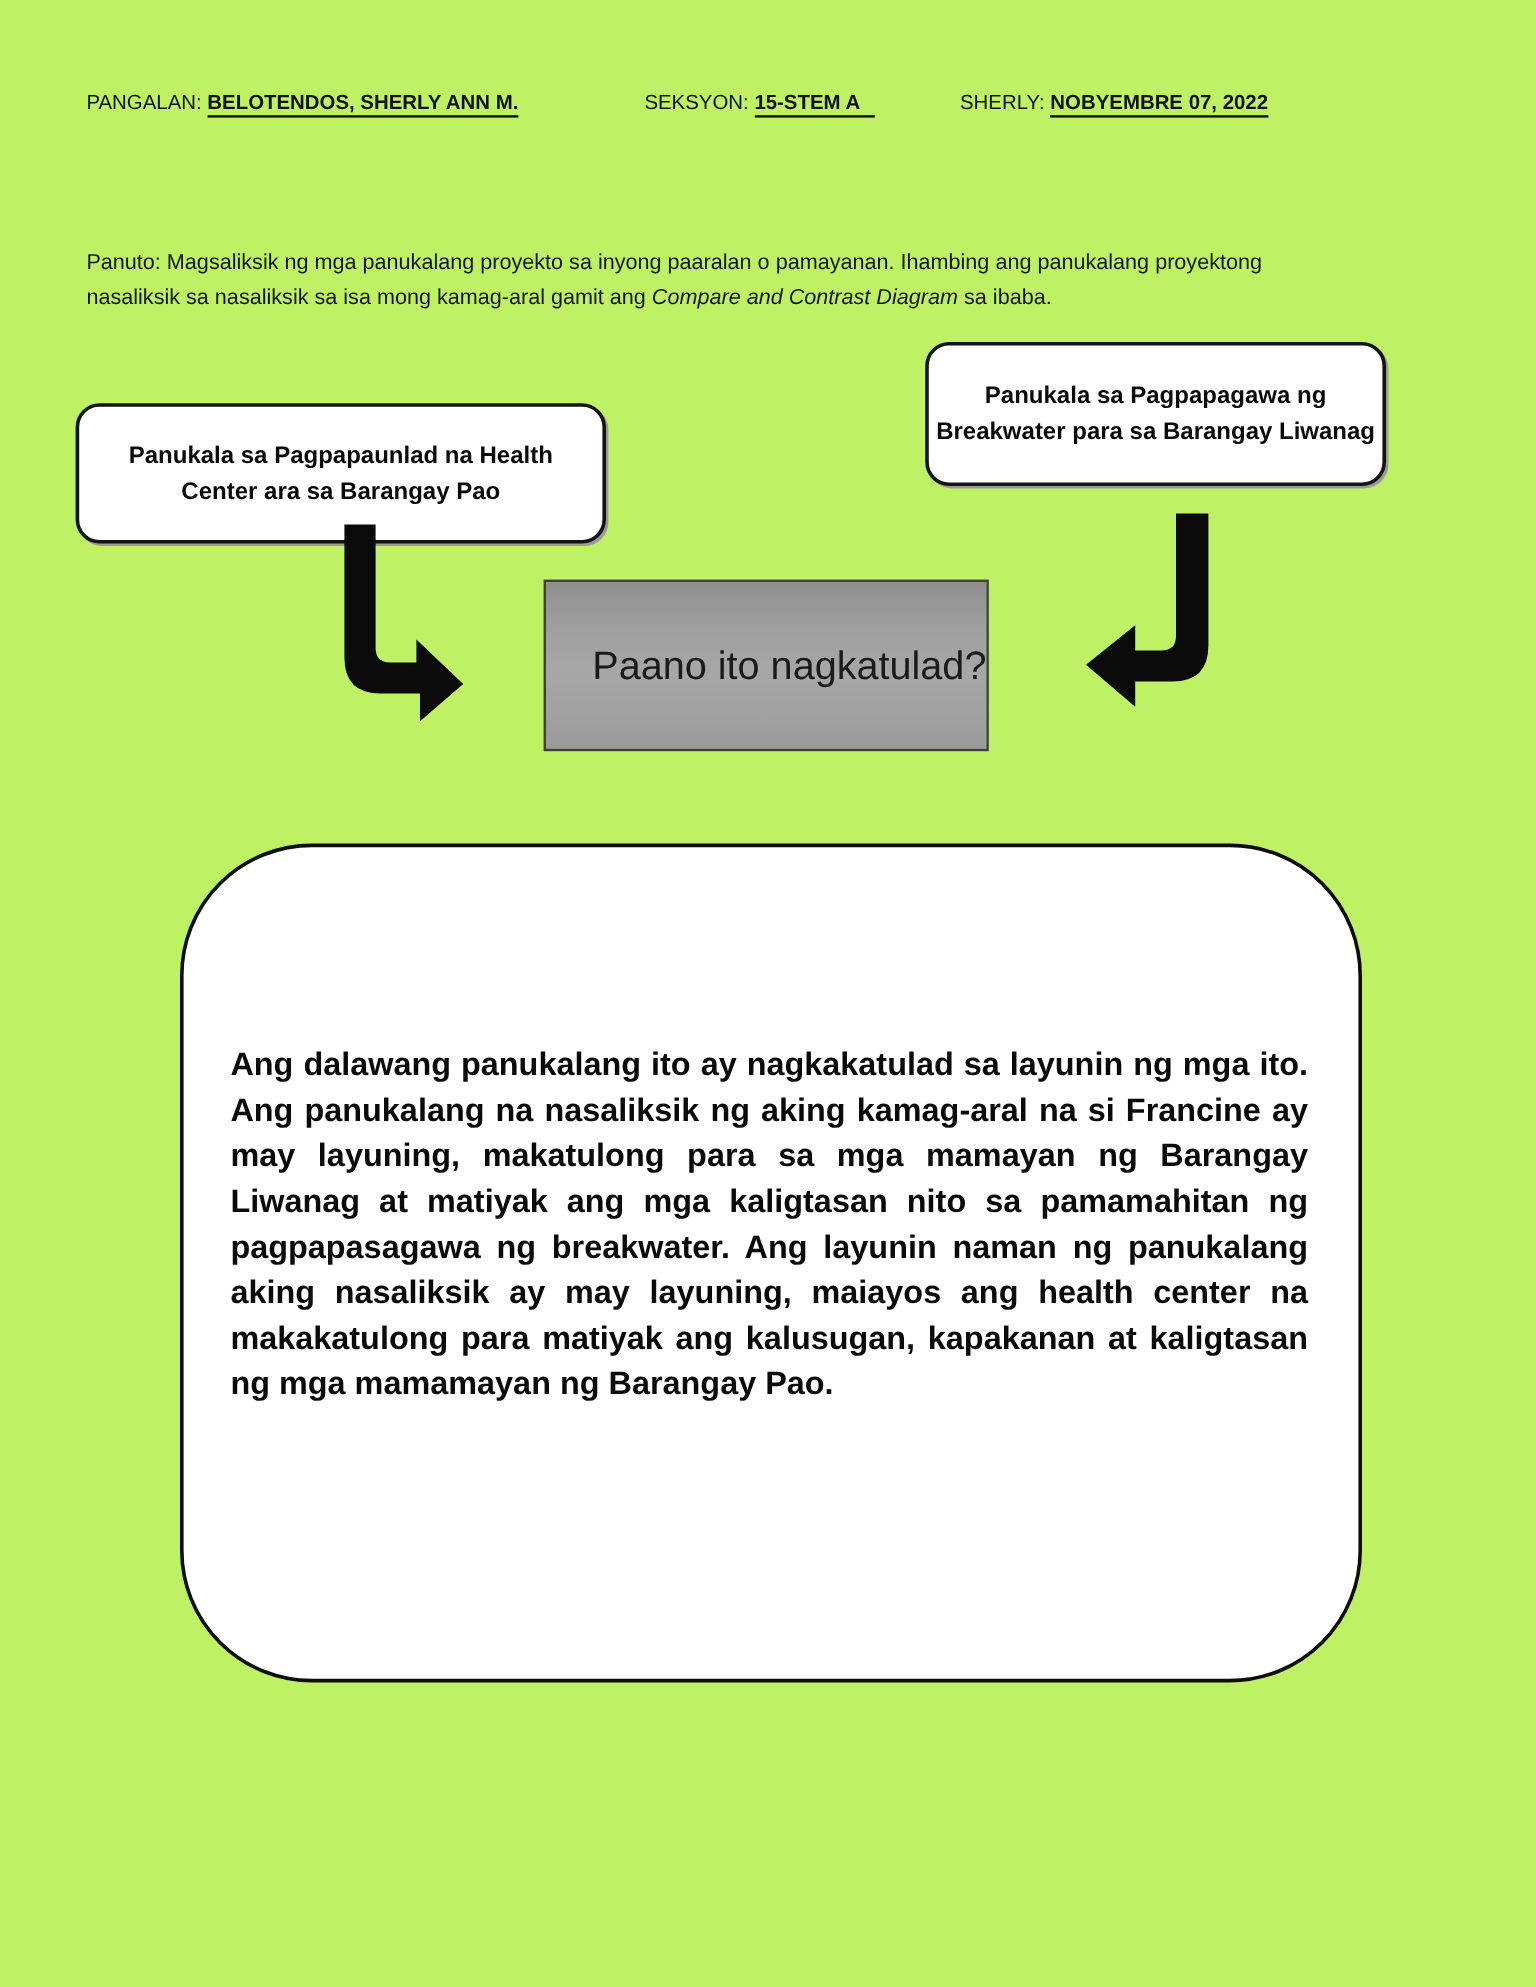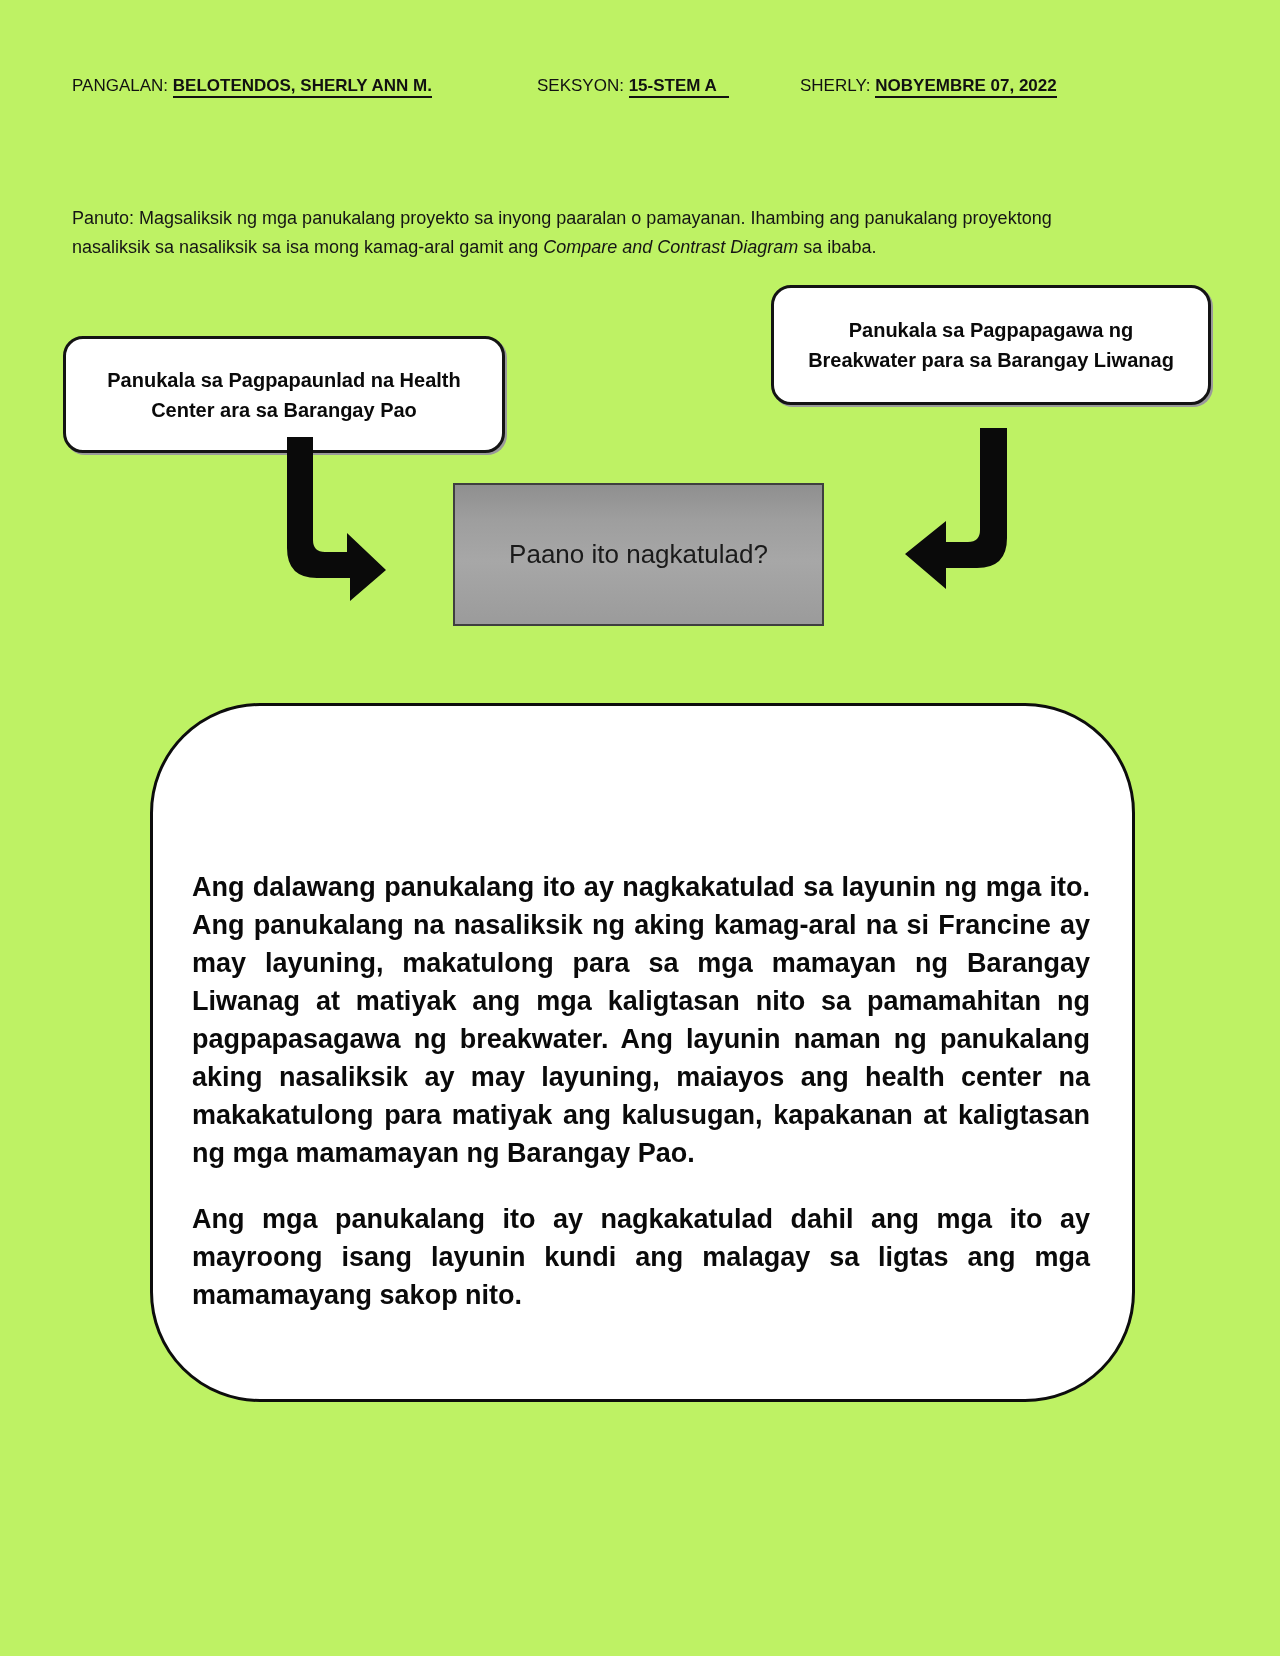--- a/index.html
+++ b/index.html
@@ -47,29 +47,29 @@
     border-radius: 20px;
     background: #ffffff;
     box-shadow: 2px 2px 0 #9a9a9a;
     display: flex; align-items: center; justify-content: center;
     text-align: center;
     font-weight: bold; font-size: 20px; line-height: 30px;
     white-space: pre-line;
     color: #0a0a0a;
   }
   .pbox-left  { left: 63px;  top: 293px; width: 442px; height: 117px; margin-top: 43px; }
-  .pbox-right { left: 771px; top: 285px; width: 440px; height: 120px; }
+  .pbox-right { left: 771px; top: 285px; width: 384px; height: 120px; }
 
   
   .center-box {
     position: absolute; left: 453px; top: 483px; width: 371px; height: 143px;
     background: linear-gradient(180deg, #8f8f8f 0%, #9e9e9e 25%, #a7a7a7 55%, #9b9b9b 100%);
     border: 2px solid #3f3f3f;
-    display: flex; align-items: center; justify-content: center;
-    font-size: 26px; color: #1a1a1a;
+    display: flex; align-items: center; justify-content: flex-end;
+    font-size: 33px; color: #1a1a1a;
   }
 
   
   .arrows {
     position: absolute; left: 0; top: 0; width: 1280px; height: 1656px;
     pointer-events: none;
   }
 
   
   .answer-box {
@@ -122,16 +122,15 @@
              L 905 554 L 946 521 L 946 542 L 968 542 Q 980 542 980 530 Z" fill="#0a0a0a"></path>
   </svg>
 
   <div class="center-box">
     <span>Paano ito nagkatulad?</span>
   </div>
 
   <div class="answer-box"></div>
   <div class="answer-text">
     <p class="para">Ang dalawang panukalang ito ay nagkakatulad sa layunin ng mga ito. Ang panukalang na nasaliksik ng aking kamag-aral na si Francine ay may layuning, makatulong para sa mga mamayan ng Barangay Liwanag at matiyak ang mga kaligtasan nito sa pamamahitan ng pagpapasagawa ng breakwater. Ang layunin naman ng panukalang aking nasaliksik ay may layuning, maiayos ang health center na makakatulong para matiyak ang kalusugan, kapakanan at kaligtasan ng mga mamamayan ng Barangay Pao.</p>
-    <p class="para">Ang mga panukalang ito ay nagkakatulad dahil ang mga ito ay mayroong isang layunin kundi ang malagay sa ligtas ang mga mamamayang sakop nito.</p>
   </div>
 
 </div>
 
 </body></html>

